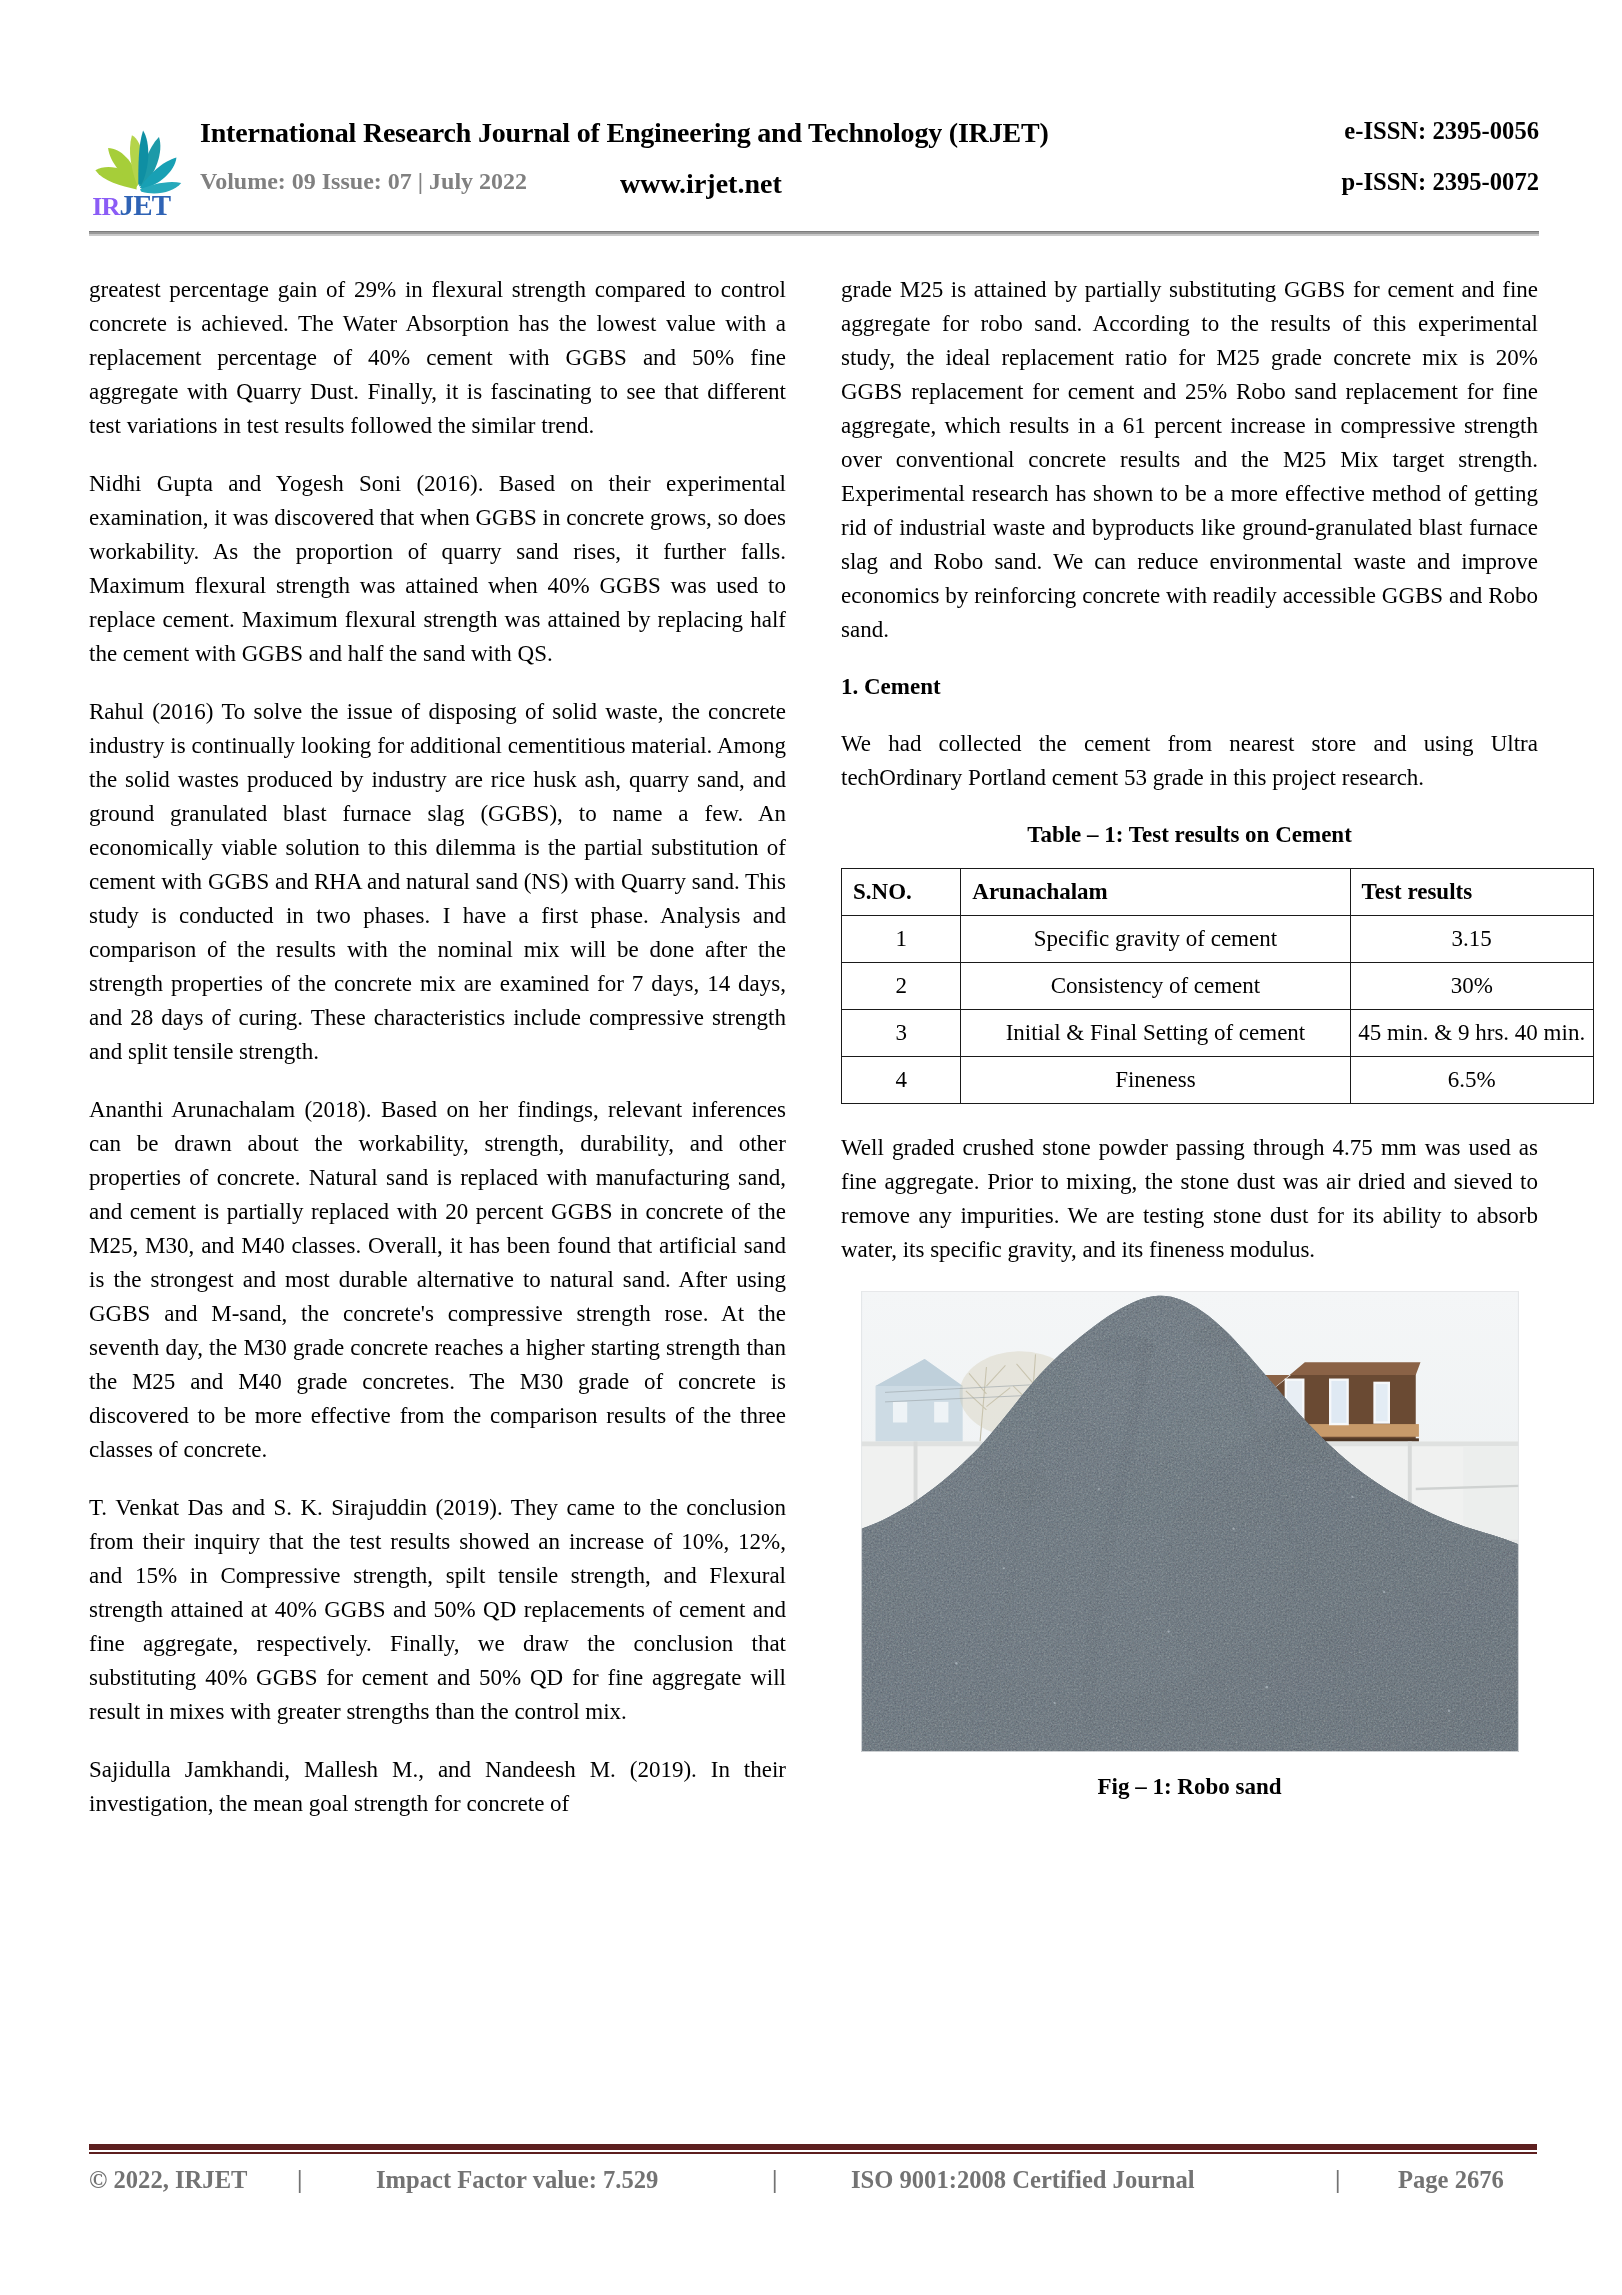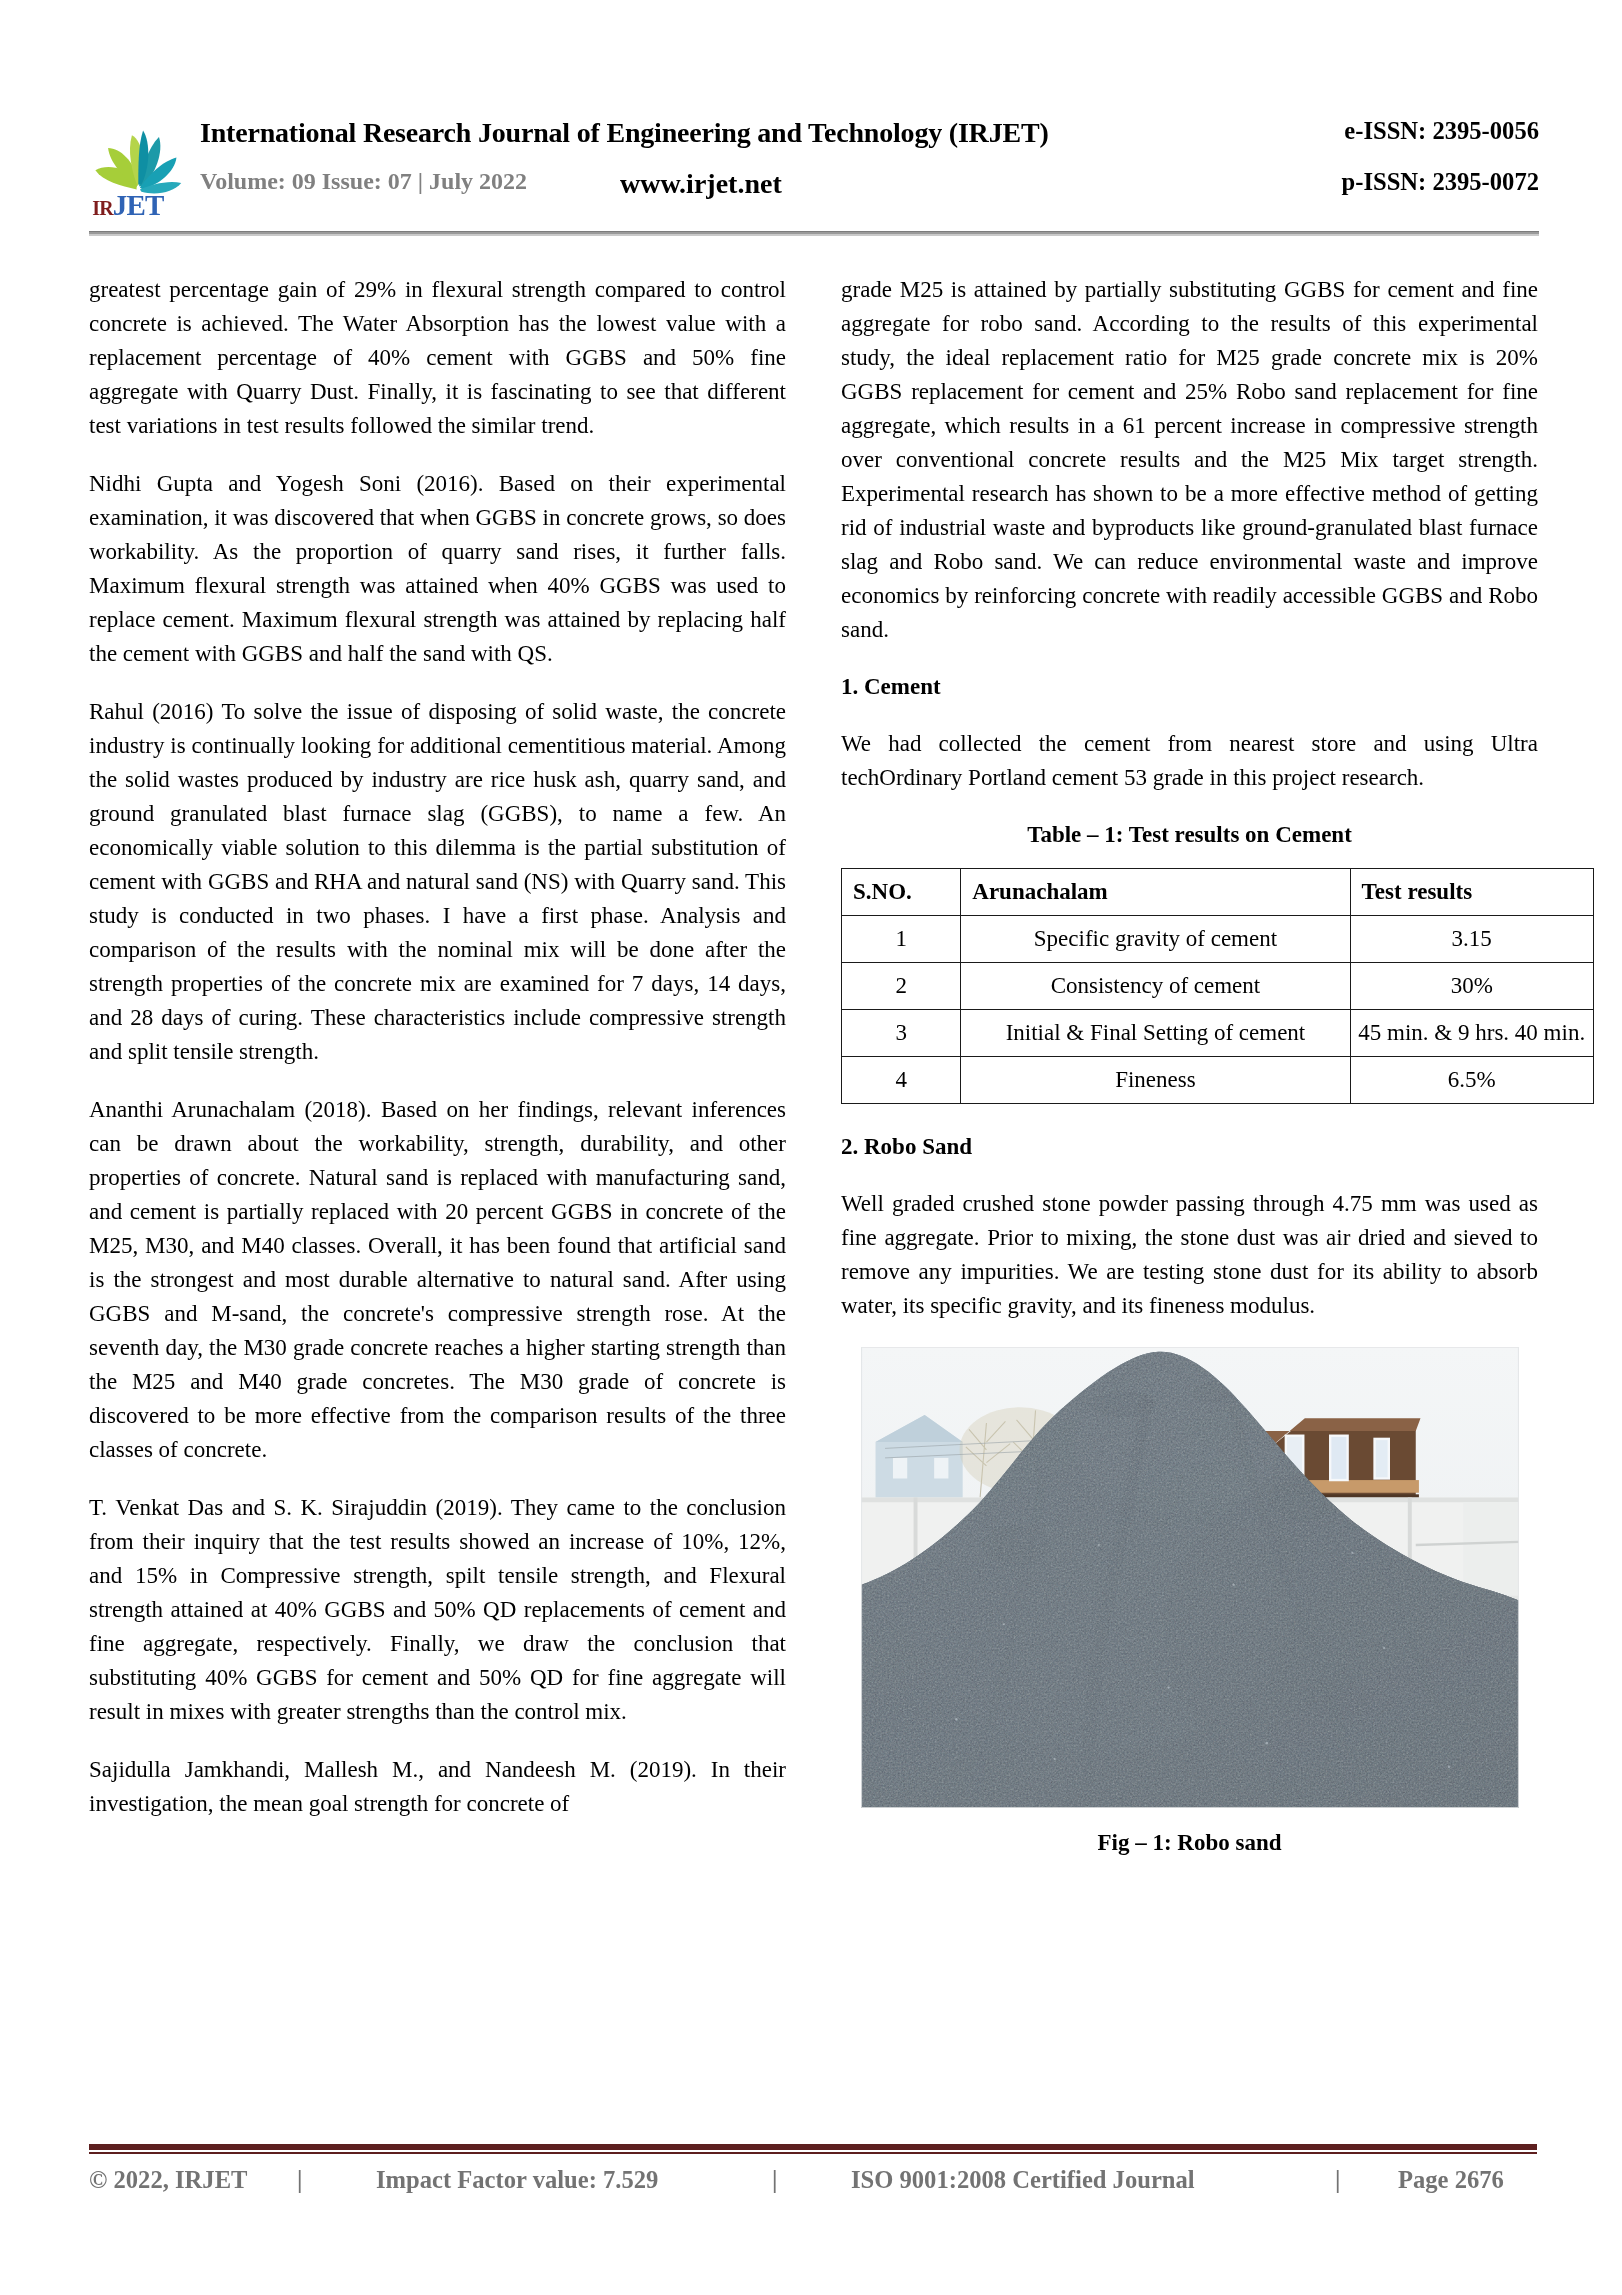--- a/index.html
+++ b/index.html
@@ -229,21 +229,21 @@
           <path d="M60 94 C44 82 26 62 24 44 C40 44 56 62 62 82 Z" fill="#a6ce39"></path>
           <path d="M61 92 C54 74 48 48 54 28 C68 36 70 62 65 84 Z" fill="#b5d44a"></path>
 
           <path d="M63 92 C66 70 74 44 88 30 C94 48 84 76 68 92 Z" fill="#1d9aa8"></path>
           <path d="M64 94 C74 78 94 60 110 56 C108 74 88 90 68 96 Z" fill="#18a0b4"></path>
           <path d="M64 96 C78 90 100 84 116 88 C106 100 84 104 66 99 Z" fill="#27a9bb"></path>
           <path d="M62 90 C62 66 62 40 68 22 C78 38 76 70 66 90 Z" fill="#0f8fa3"></path>
         </g>
       </svg>
       <div style="position:absolute;left:3.2px;top:76px;width:93px;text-align:left;">
-        <span style="font-family:'Liberation Serif',serif;font-size:20px;font-weight:bold;color:#7f1d1d;letter-spacing:-0.8px;">IR</span><span style="font-family:'Liberation Serif',serif;font-size:29px;font-weight:bold;color:#2f63b5;letter-spacing:-0.8px;">JET</span>
+        <span style="font-family:'Liberation Serif',serif;font-size:26px;font-weight:bold;color:#8b5cf6;letter-spacing:-0.8px;">IR</span><span style="font-family:'Liberation Serif',serif;font-size:29px;font-weight:bold;color:#2f63b5;letter-spacing:-0.8px;">JET</span>
       </div>
     </div>
 
     <div class="hdr-row1">
       <div class="journal-title">International Research Journal of Engineering and Technology (IRJET)</div>
       <div class="eissn">e-ISSN: 2395-0056</div>
     </div>
 
     <div class="hdr-row2">
       <div class="volume-line">Volume: 09 Issue: 07 | July 2022</div>
@@ -298,21 +298,20 @@
           <td>45 min. &amp; 9 hrs. 40 min.</td>
         </tr>
         <tr>
           <td>4</td>
           <td>Fineness</td>
           <td>6.5%</td>
         </tr>
       </tbody>
     </table>
 
-    <h3 class="subsection">2. Robo Sand</h3>
 
     <p class="body">Well graded crushed stone powder passing through 4.75 mm was used as fine aggregate. Prior to mixing, the stone dust was air dried and sieved to remove any impurities. We are testing stone dust for its ability to absorb water, its specific gravity, and its fineness modulus.</p>
 
     <div class="figure">
       <div class="fig-img">
         <svg width="658" height="461" viewBox="0 0 830 582" xmlns="http://www.w3.org/2000/svg">
           <defs>
             <linearGradient id="skyg" x1="0" y1="0" x2="0" y2="1">
               <stop offset="0%" stop-color="#f4f6f7"></stop>
               <stop offset="100%" stop-color="#e9edef"></stop>

